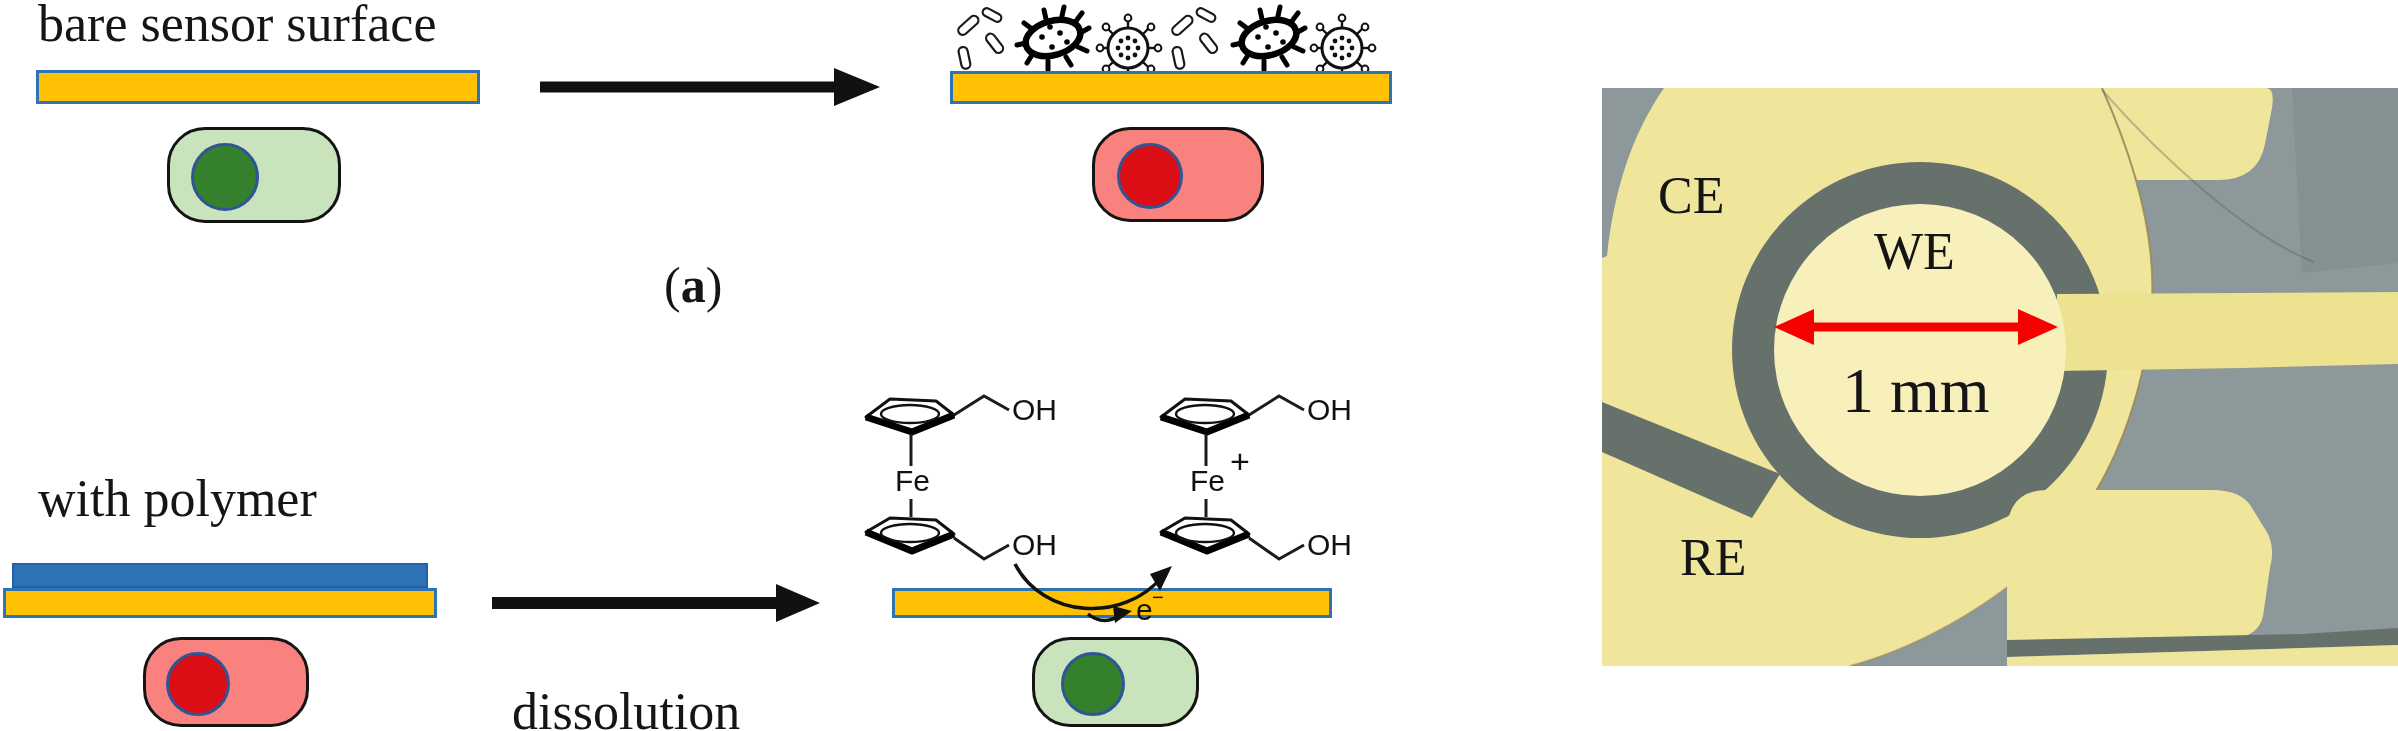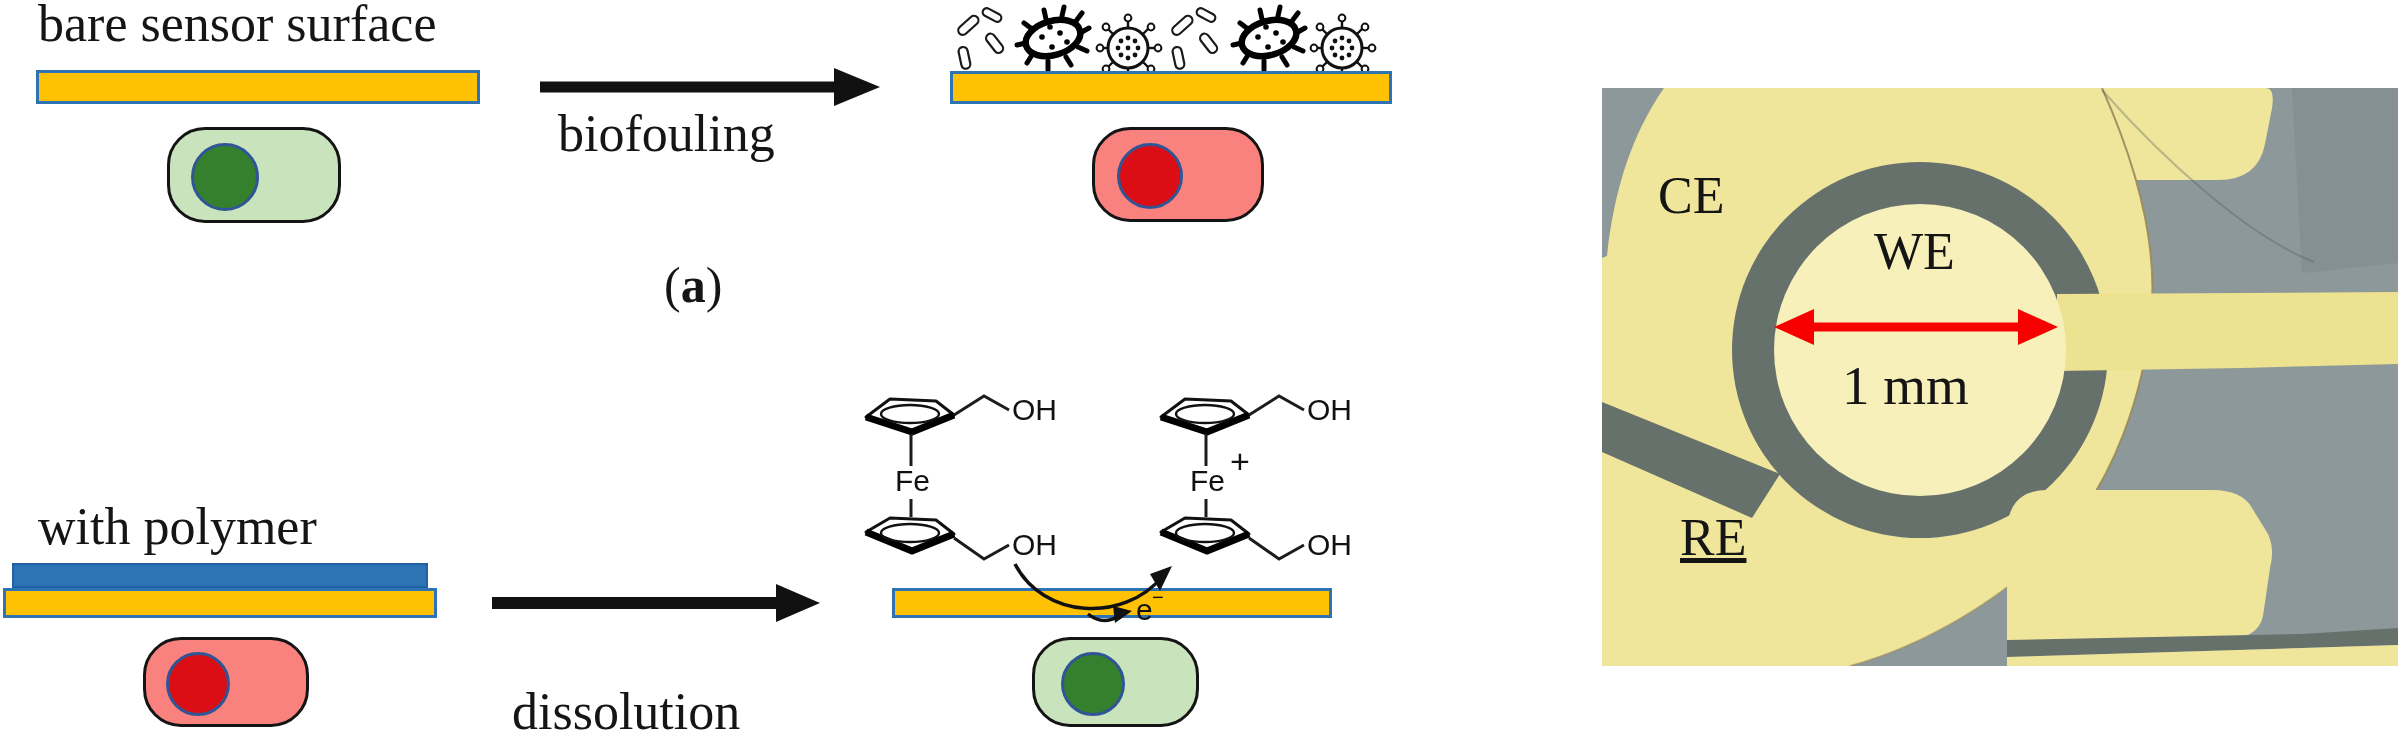--- a/index.html
+++ b/index.html
@@ -2,21 +2,21 @@
 <html style="--ink: #151515; --sensor_gold: #FFC103; --sensor_border: #2E74B5; --polymer_blue: #2E74B5; --cell_green: #C9E4BC; --nucleus_green: #35802C; --cell_red: #F9827E; --nucleus_red: #DB0E16; --nucleus_ring: #2F5597; --scale_red: #F60000; --photo_bg: #8D989A; --photo_gold: #F0E69B; --photo_gold_deep: #ECE28F; --photo_gold_light: #F7F0BA; --photo_dark: #67716C; --photo_line: #99895C;"><head>
 <meta charset="utf-8">
 <style>
   html,body{margin:0;padding:0;background:#ffffff;}
   .figure{
     position:relative;width:2398px;height:731px;background:#ffffff;overflow:hidden;
     font-family:"Liberation Serif","DejaVu Serif",serif;color:var(--ink,#151515);
   }
   .abs{position:absolute;}
   .label{font-size:52px;line-height:1.15;white-space:nowrap;}
-  .label-sm{font-size:55px;line-height:1.15;white-space:nowrap;}
+  .label-sm{font-size:64px;line-height:1.15;white-space:nowrap;}
   .bar{position:absolute;background:var(--sensor_gold);border:3px solid var(--sensor_border);}
   .polymer-bar{position:absolute;background:var(--polymer_blue);border:2px solid #2160a5;}
   .pill{position:absolute;border:3.5px solid #141414;border-radius:38px;}
   .pill.green{background:var(--cell_green);}
   .pill.red{background:var(--cell_red);}
   .nucleus{position:absolute;border-radius:50%;border:3px solid var(--nucleus_ring);}
   .nucleus.green{background:var(--nucleus_green);}
   .nucleus.red{background:var(--nucleus_red);}
   .tag{font-size:50px;}
   .arrow-line{stroke:#111;}
@@ -60,21 +60,20 @@
   <div class="bar" style="left:36px;top:70px;width:438px;height:28px;"></div>
 
   <div class="pill green" style="left:167px;top:127px;width:168px;height:90px;">
     <div class="nucleus green" style="left:21px;top:13px;width:62px;height:62px;"></div>
   </div>
 
   <svg class="abs" style="left:536px;top:64px;" width="348" height="46">
     <line class="arrow-line" x1="4" y1="23" x2="302" y2="23" stroke-width="11"></line>
     <polygon class="arrow-head" points="298,4 344,23 298,42"></polygon>
   </svg>
-  <div class="abs label" style="left:558px;top:104px;">biofouling</div>
 
   <svg class="abs" style="left:948px;top:3px;" width="444" height="69">
     <g transform="translate(8,6)">
       <rect class="microbe-outline" x="0" y="12" width="24" height="9" rx="4.5" transform="rotate(-42 12 16)"></rect>
       <rect class="microbe-outline" x="26" y="2" width="20" height="8" rx="4" transform="rotate(28 36 6)"></rect>
       <rect class="microbe-outline" x="4" y="38" width="9" height="22" rx="4.5" transform="rotate(-12 8 49)"></rect>
       <rect class="microbe-outline" x="28" y="30" width="22" height="9" rx="4.5" transform="rotate(52 39 34)"></rect>
     </g>
     <g transform="translate(72,4)">
       <g class="bact-spike">
@@ -183,21 +182,21 @@
   </svg>
 
   <div class="bar" style="left:950px;top:71px;width:436px;height:27px;"></div>
 
   <div class="pill red" style="left:1092px;top:127px;width:166px;height:89px;">
     <div class="nucleus red" style="left:22px;top:13px;width:60px;height:60px;"></div>
   </div>
 
   <div class="abs tag" style="left:664px;top:256px;"><span>(</span><b>a</b><span>)</span></div>
 
-  <div class="abs label" style="left:38px;top:497px;">with polymer</div>
+  <div class="abs label" style="left:38px;top:469px;">with polymer</div>
 
   <div class="polymer-bar" style="left:12px;top:563px;width:412px;height:21px;"></div>
   <div class="bar" style="left:3px;top:588px;width:428px;height:24px;"></div>
 
   <div class="pill red" style="left:143px;top:637px;width:160px;height:84px;">
     <div class="nucleus red" style="left:20px;top:12px;width:58px;height:58px;"></div>
   </div>
 
   <svg class="abs" style="left:490px;top:581px;" width="334" height="44">
     <line class="arrow-line" x1="2" y1="22" x2="288" y2="22" stroke-width="12"></line>
@@ -282,17 +281,17 @@
       <polygon class="ph-dark" points="405,552 700,546 796,540 796,557 405,569"></polygon>
       <polygon class="ph-gold" points="405,569 796,557 796,578 405,578"></polygon>
       <g>
         <line class="ph-arrow" x1="196" y1="239" x2="432" y2="239"></line>
         <polygon class="ph-arrow-fill" points="172,239 212,221 212,257"></polygon>
         <polygon class="ph-arrow-fill" points="456,239 416,221 416,257"></polygon>
       </g>
     </svg>
     <div class="abs label" style="left:56px;top:78px;">CE</div>
     <div class="abs label" style="left:272px;top:134px;font-size:52px;">WE</div>
-    <div class="abs label" style="left:78px;top:420px;text-decoration:underline;">RE</div>
+    <div class="abs label" style="left:78px;top:440px;">RE</div>
     <div class="abs label-sm" style="left:240px;top:266px;">1 mm</div>
   </div>
 
 </div>
 
 </body></html>

